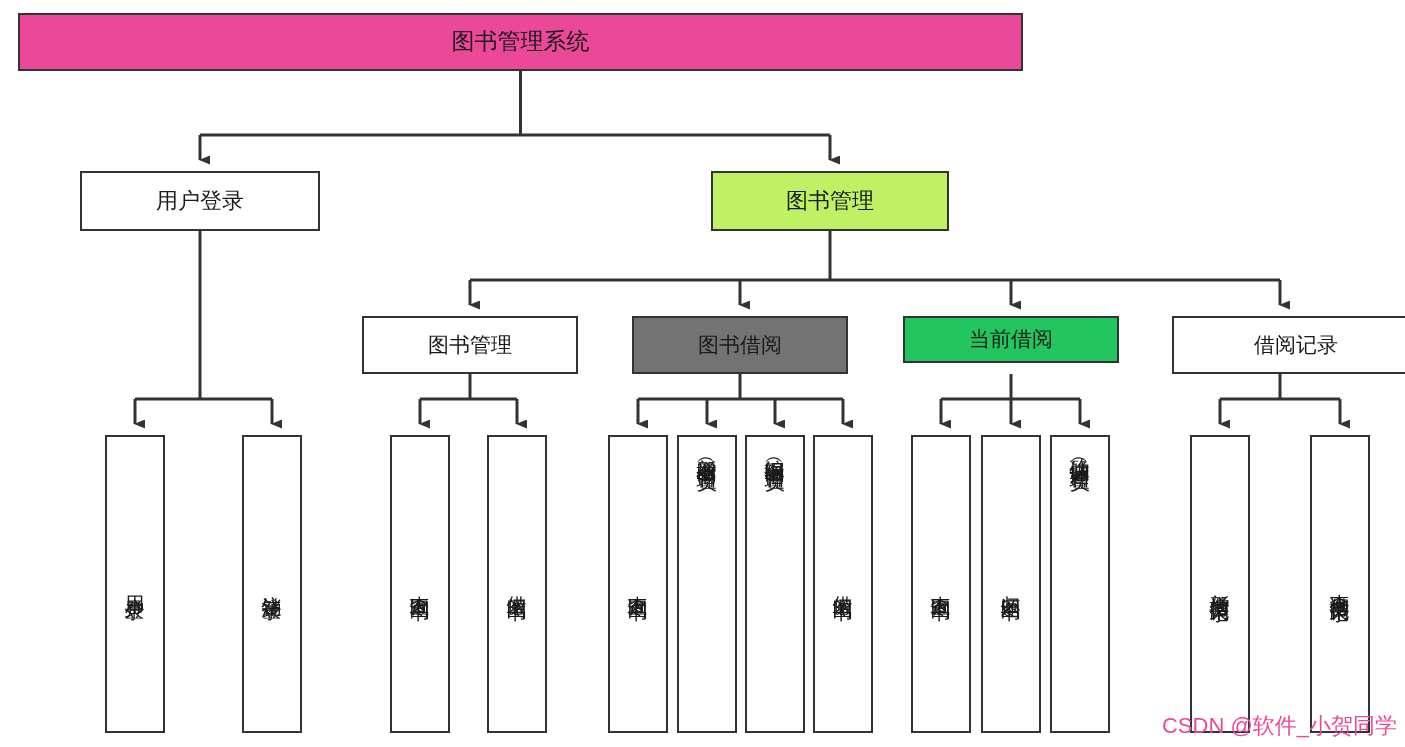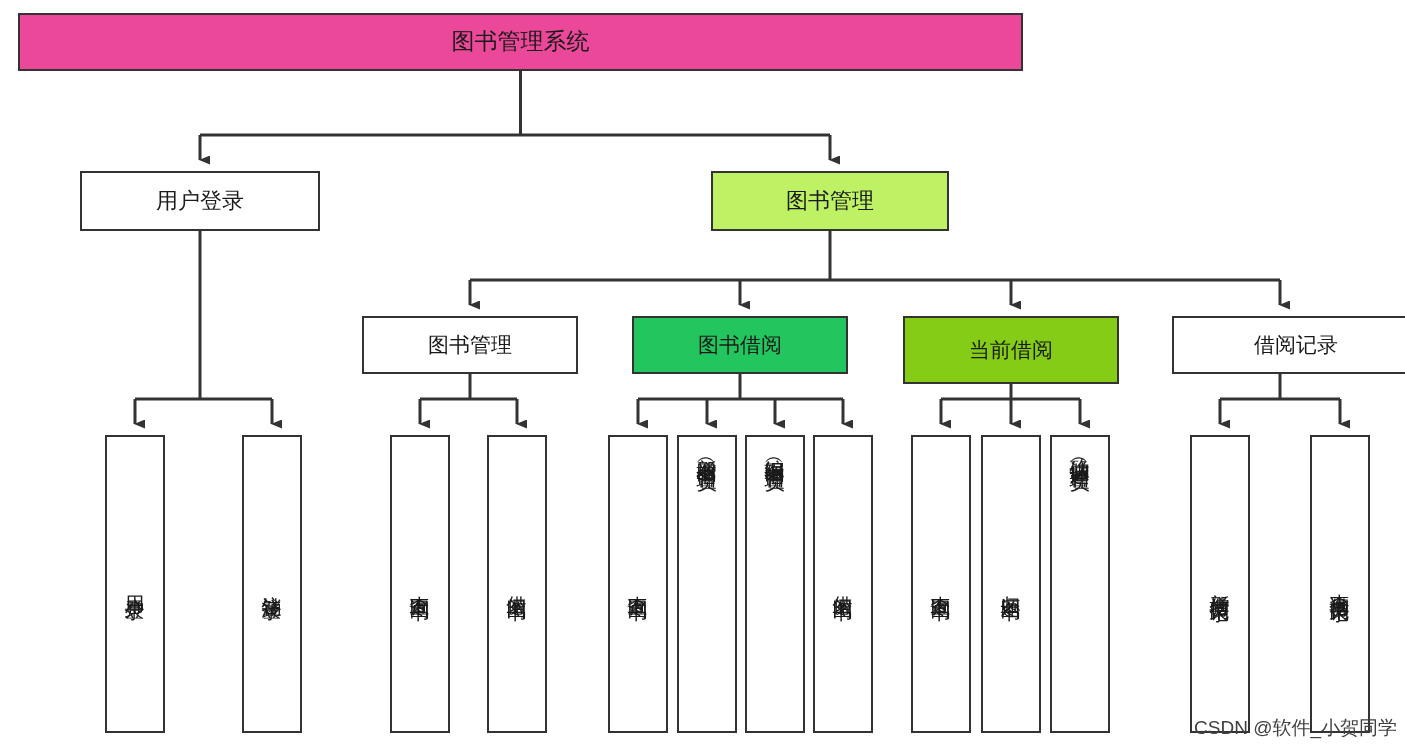--- a/index.html
+++ b/index.html
@@ -59,22 +59,22 @@
     line-height: 1;
   }
   .node.leaf.center-text {
     align-items: center;
     padding-top: 0;
   }
   #watermark {
     position: absolute;
     right: 8px;
     bottom: 6px;
-    font-size: 19px;
-    color: #404040;
+    font-size: 22px;
+    color: #ec4899;
     white-space: nowrap;
     z-index: 5;
   }
 </style>
 </head>
 <body>
 
 <div id="diagram-root">
 
   <svg id="edge-layer" viewBox="0 0 1405 747" width="1405" height="747" aria-hidden="true">
@@ -126,24 +126,24 @@
       </div>
       <div class="node level-1" id="node-user-login" style="left: 80px; top: 171px; width: 240px; height: 60px; border-color: rgb(51, 51, 51); background: rgb(255, 255, 255);">
         <span class="node-label">用户登录</span>
       </div>
       <div class="node level-1" id="node-book-manage" style="left: 711px; top: 171px; width: 238px; height: 60px; border-color: rgb(51, 51, 51); background: #bef264;">
         <span class="node-label">图书管理</span>
       </div>
       <div class="node level-2" id="node-new-book-rec" style="left: 362px; top: 316px; width: 216px; height: 58px; border-color: rgb(51, 51, 51); background: rgb(255, 255, 255);">
         <span class="node-label">图书管理</span>
       </div>
-      <div class="node level-2" id="node-book-borrow" style="left: 632px; top: 316px; width: 216px; height: 58px; border-color: rgb(51, 51, 51); background: #22c55e;">
+      <div class="node level-2" id="node-book-borrow" style="left: 632px; top: 316px; width: 216px; height: 58px; border-color: rgb(51, 51, 51); background: #737373;">
         <span class="node-label">图书借阅</span>
       </div>
-      <div class="node level-2" id="node-current-borrow" style="left: 903px; top: 316px; width: 216px; height: 68px; border-color: rgb(51, 51, 51); background: #84cc16;">
+      <div class="node level-2" id="node-current-borrow" style="left: 903px; top: 316px; width: 216px; height: 47px; border-color: rgb(51, 51, 51); background: #22c55e;">
         <span class="node-label">当前借阅</span>
       </div>
       <div class="node level-2" id="node-borrow-record" style="left: 1172px; top: 316px; width: 248px; height: 58px; border-color: rgb(51, 51, 51); background: rgb(255, 255, 255);">
         <span class="node-label">借阅记录</span>
       </div>
       <div class="node leaf center-text" id="node-leaf-user-login" style="left: 105px; top: 435px; width: 60px; height: 298px; border-color: rgb(51, 51, 51); background: rgb(255, 255, 255);">
         <span class="node-label">用户登录</span>
       </div>
       <div class="node leaf center-text" id="node-leaf-logout" style="left: 242px; top: 435px; width: 60px; height: 298px; border-color: rgb(51, 51, 51); background: rgb(255, 255, 255);">
         <span class="node-label">注销登录</span>

